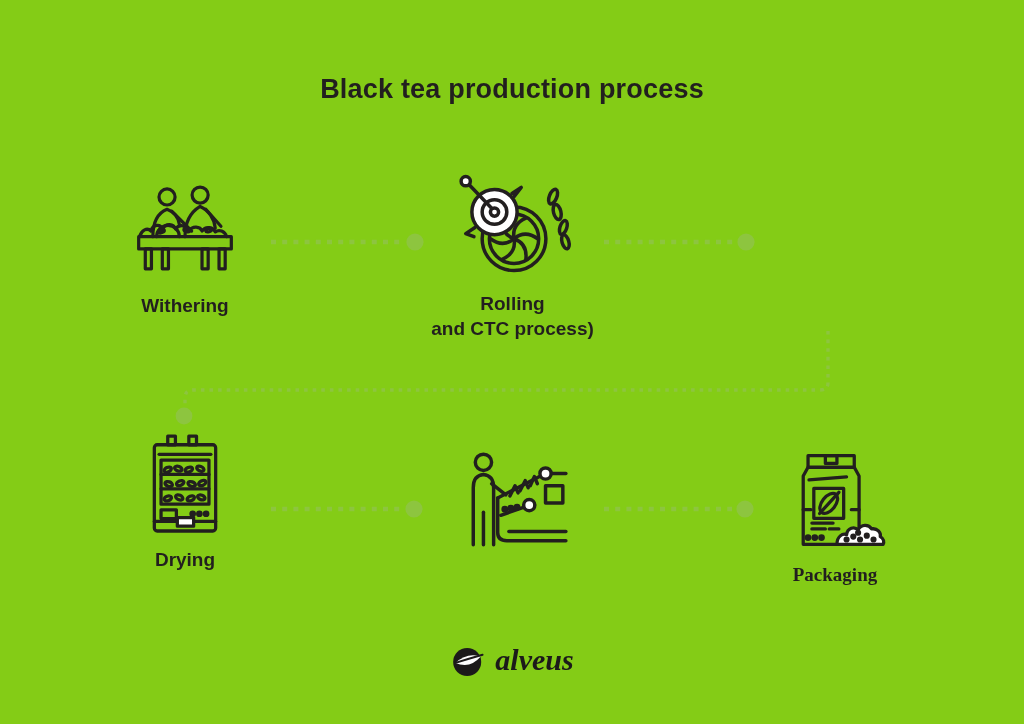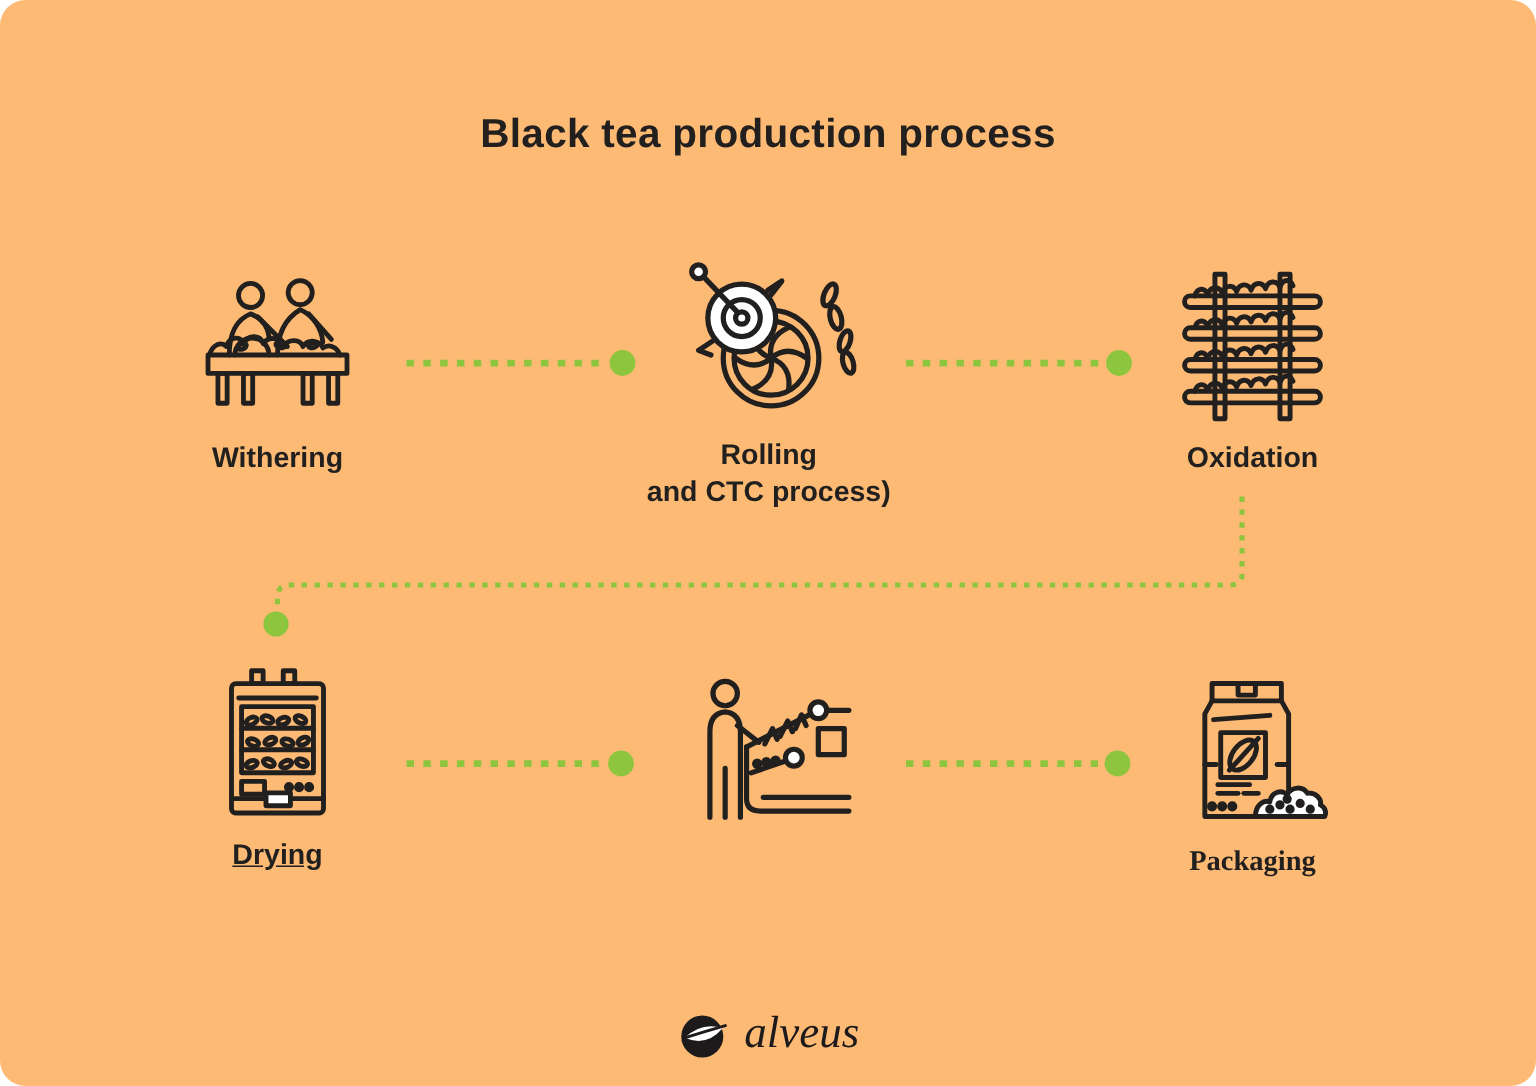--- a/index.html
+++ b/index.html
@@ -1,34 +1,34 @@
 <!DOCTYPE html>
 <html><head>
 <meta charset="utf-8">
 <style>
   html,body{margin:0;padding:0;background:#ffffff;}
   .canvas{
-    position:relative;width:1024px;height:724px;background:#fdba74;overflow:hidden;
-    font-family:"Liberation Sans",sans-serif;color:#221f1f;border-radius:17px;
+    position:relative;width:1024px;height:724px;background:#84cc16;overflow:hidden;
+    font-family:"Liberation Sans",sans-serif;color:#221f1f;
   }
   .title{
     position:absolute;top:74px;left:0;width:1024px;margin:0;
     text-align:center;font-size:27px;font-weight:bold;letter-spacing:.2px;color:#221f1f;
   }
   .connectors{position:absolute;left:0;top:0;width:1024px;height:724px;}
   .dash{stroke:#8dc53f;stroke-width:4.5;stroke-dasharray:5 6.2;fill:none;}
   .dash-thin{stroke:#8dc53f;stroke-width:3.4;stroke-dasharray:3.6 5;fill:none;}
   .dot{fill:#8dc53f;}
   .stage{position:absolute;display:flex;flex-direction:column;align-items:center;}
   .icon-wrap{height:110px;display:flex;align-items:center;justify-content:center;}
   .icon{stroke:#221f1f;stroke-width:3.4;fill:none;stroke-linecap:round;stroke-linejoin:round;}
   .stage-label{margin-top:8px;font-size:19px;font-weight:bold;line-height:24.5px;color:#221f1f;white-space:nowrap;}
   .footer{
-    position:absolute;top:672px;left:0;width:1024px;
-    display:flex;align-items:center;justify-content:center;gap:7px;
+    position:absolute;top:643px;left:0;width:1024px;
+    display:flex;align-items:center;justify-content:center;gap:7px;font-weight:bold;
   }
   .brand{
     font-family:"Liberation Serif",serif;font-style:italic;font-size:30px;color:#1c1a1a;
     transform:translateY(-2px);
   }
 </style>
 </head>
 <body>
 
 <div class="canvas">
@@ -93,42 +93,22 @@
         <ellipse cx="98" cy="22" rx="3.6" ry="7.5" transform="rotate(22 98 22)"></ellipse>
         <ellipse cx="102" cy="37" rx="3.6" ry="7.5" transform="rotate(-14 102 37)"></ellipse>
         <ellipse cx="108" cy="52" rx="3.3" ry="7" transform="rotate(18 108 52)"></ellipse>
         <ellipse cx="110" cy="66" rx="3.3" ry="7" transform="rotate(-16 110 66)"></ellipse>
       </svg>
     </div>
     <div class="stage-label">Rolling</div>
     <div class="stage-label" style="margin-top:0;">and CTC process)</div>
   </div>
 
-  <div class="stage" style="left:755px;top:176px;width:160px;">
-    <div class="icon-wrap">
-      <svg class="icon" width="102" height="106" viewBox="0 0 104 110">
-        <defs>
-          <path id="ox-leaves" d="M12,20 c2,-6 7,-6 9,-1 c2,-6 8,-6 10,-1 c2,-6 8,-6 10,-1 c2,-6 8,-6 10,-1 c2,-6 8,-6 10,-1 c2,-6 8,-6 10,-1 c2,-6 7,-6 9,-1"></path>
-        </defs>
-        <rect x="26" y="5" width="7" height="100"></rect>
-        <rect x="71" y="5" width="7" height="100"></rect>
-        <use href="#ox-leaves"></use>
-        <use href="#ox-leaves" transform="translate(0,22)"></use>
-        <use href="#ox-leaves" transform="translate(0,44)"></use>
-        <use href="#ox-leaves" transform="translate(0,66)"></use>
-        <rect x="5" y="20" width="94" height="8" rx="4"></rect>
-        <rect x="5" y="42" width="94" height="8" rx="4"></rect>
-        <rect x="5" y="64" width="94" height="8" rx="4"></rect>
-        <rect x="5" y="86" width="94" height="8" rx="4"></rect>
-      </svg>
-    </div>
-    <div class="stage-label">Oxidation</div>
-  </div>
-
-  <div class="stage" style="left:105px;top:441px;width:160px;text-decoration:underline;">
+
+  <div class="stage" style="left:105px;top:430px;width:160px;">
     <div class="icon-wrap">
       <svg class="icon" width="92" height="106" viewBox="0 0 96 110">
         <rect x="30" y="4" width="8" height="9"></rect>
         <rect x="52" y="4" width="8" height="9"></rect>
         <rect x="16" y="13" width="64" height="90" rx="3"></rect>
         <line x1="21" y1="23" x2="75" y2="23"></line>
         <rect x="23" y="29" width="50" height="46"></rect>
         <line x1="23" y1="44" x2="73" y2="44"></line>
         <line x1="23" y1="59" x2="73" y2="59"></line>
         <ellipse cx="30" cy="39" rx="4" ry="2.4" transform="rotate(-25 30 39)"></ellipse>

